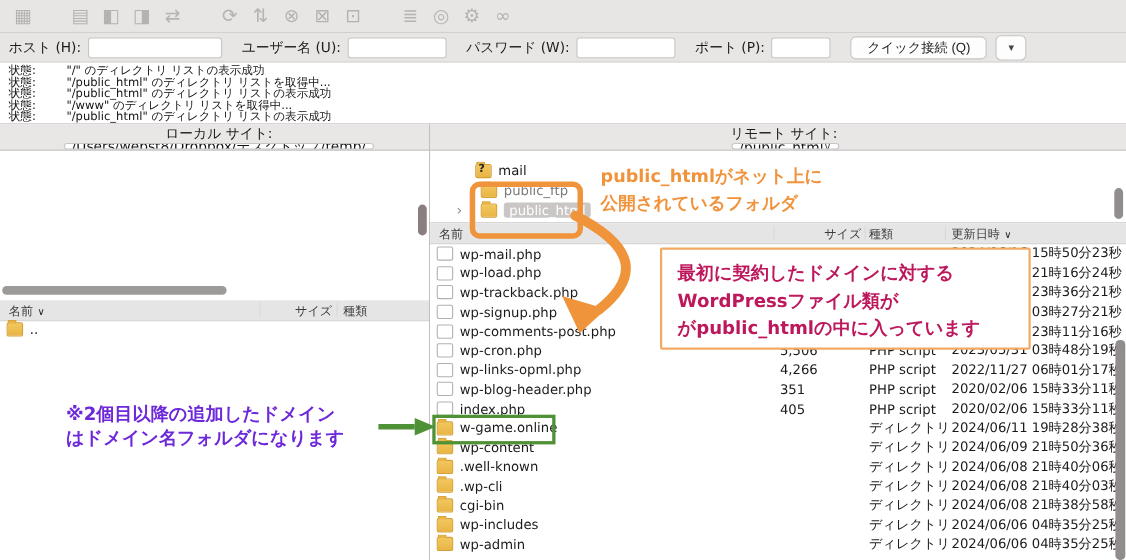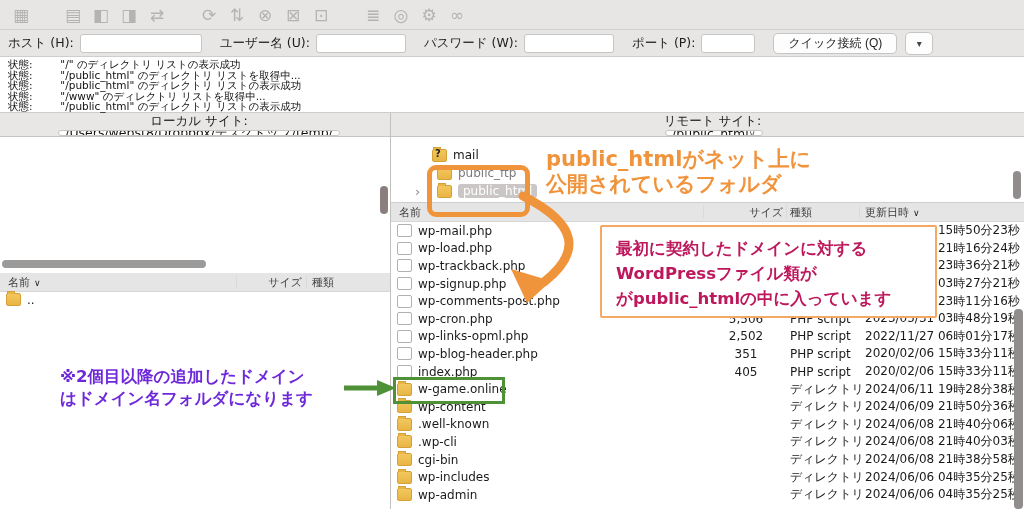--- a/index.html
+++ b/index.html
@@ -51,36 +51,36 @@
   
   .hdr{position:absolute;left:0;width:100%;height:18px;background:#e5e5e5;border-bottom:1px solid #d8d6d5;
        font-size:11px;color:#3c3c3c;}
   .hdr .hcell{position:absolute;top:2px;white-space:nowrap;}
   .hdr .hsep{position:absolute;top:2px;width:1px;height:13px;background:#dcdad9;}
   .sortv{font-size:9px;margin-left:4px;color:#222;}
   
   .flist{position:absolute;left:0;top:18px;width:633px;}
   .frow{position:relative;height:17.6px;display:flex;align-items:center;white-space:nowrap;}
   .fname{position:absolute;left:6px;display:flex;align-items:center;}
-  .fsize{position:absolute;left:318px;width:74px;text-align:center;}
+  .fsize{position:absolute;left:318px;width:74px;text-align:left;}
   .ftype{position:absolute;left:399px;}
   .fdate{position:absolute;left:474px;width:158px;overflow:hidden;}
   .fi{width:13px;height:11px;margin-right:6px;background:#fff;border:1px solid #b3b1b0;border-radius:2px;position:relative;flex:none;}
   .fi.folder{background:linear-gradient(#f2c75e,#e9b544);border:1px solid #d5a136;}
   .fi.folder::before{content:"";position:absolute;left:0px;top:-3px;width:6px;height:2px;background:#e9b544;
                      border:1px solid #d5a136;border-bottom:none;border-radius:1px 1px 0 0;}
   .fi .badge{position:absolute;left:2px;top:-2px;font-size:10px;font-weight:bold;color:#222;}
   
   .pane.local-list .hdr .hcell.name{left:8px;} 
   
   .thumb{position:absolute;border-radius:4px;background:#908d8c;}
   
   .ann{position:absolute;pointer-events:none;}
   .orange-rect{left:427px;top:165px;width:93px;height:42px;border:5px solid #f0943c;border-radius:9px;}
-  .tree-note{left:546px;top:147px;font-size:21px;font-weight:bold;color:#f0933b;line-height:25px;white-space:nowrap;}
+  .tree-note{left:546px;top:147px;font-size:16px;font-weight:bold;color:#f0933b;line-height:25px;white-space:nowrap;}
   .info-box{left:600px;top:225px;width:337px;height:93px;background:#fff;border:2px solid #f3a964;
             border-radius:2px;box-sizing:border-box;padding:9px 14px;font-size:16.5px;font-weight:bold;
             color:#be185d;line-height:25px;white-space:nowrap;overflow:hidden;}
   .green-note{left:60px;top:366px;width:312px;text-align:left;font-size:16.5px;font-weight:bold;
               color:#6d28d9;line-height:21.5px;white-space:nowrap;}
   .green-rect{left:393px;top:377px;width:106px;height:21px;border:3px solid #4e9136;}
   svg.ann{left:0;top:0;width:1024px;height:509px;}
 </style>
 </head>
 <body>
@@ -321,21 +321,21 @@
           <span class="fsize">5,506</span>
           <span class="ftype">PHP script</span>
           <span class="fdate">2023/05/31 03時48分19秒</span>
         </div>
 
         <div class="frow">
           <span class="fname">
             <span class="fi"></span>
             <span>wp-links-opml.php</span>
           </span>
-          <span class="fsize">2,502</span>
+          <span class="fsize">4,266</span>
           <span class="ftype">PHP script</span>
           <span class="fdate">2022/11/27 06時01分17秒</span>
         </div>
 
         <div class="frow">
           <span class="fname">
             <span class="fi"></span>
             <span>wp-blog-header.php</span>
           </span>
           <span class="fsize">351</span>

